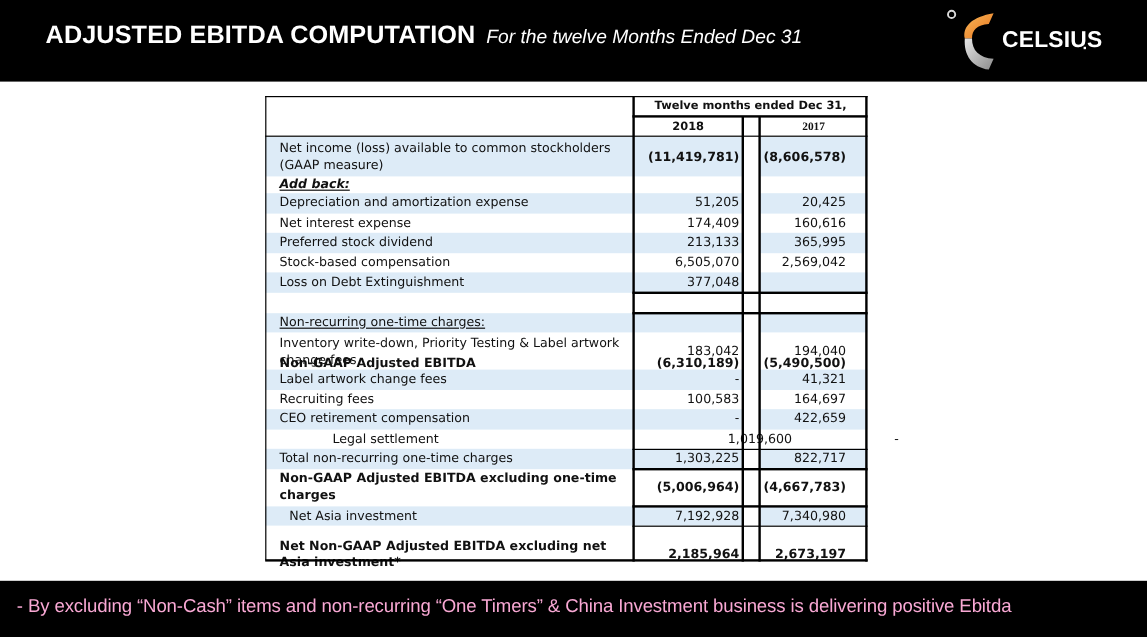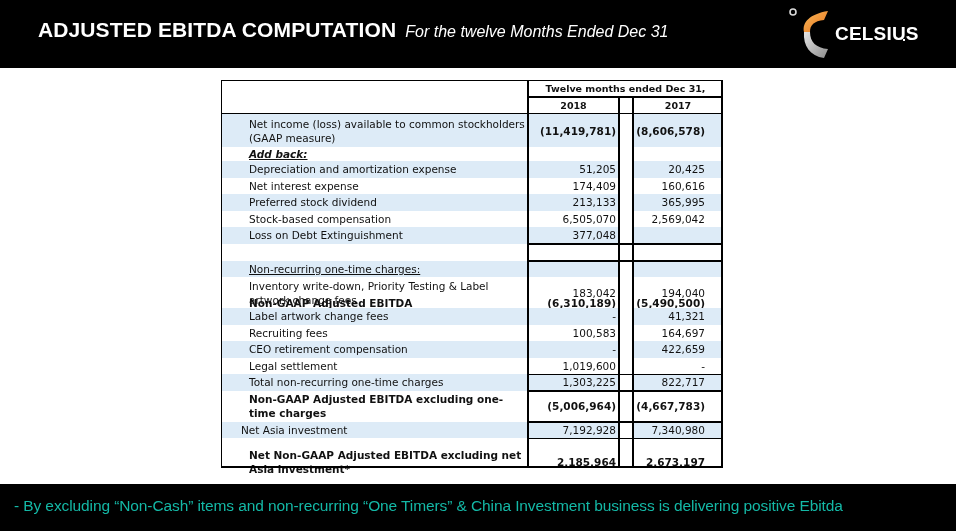--- a/index.html
+++ b/index.html
@@ -9,26 +9,26 @@
     .header { position: absolute; left: 0; top: 0; width: 956px; height: 68px; background: #000; }
     .title { position: absolute; left: 38px; top: 18px; color: #fff; white-space: nowrap; }
     .title-main { font-family: "Liberation Sans", sans-serif; font-weight: bold; font-size: 21px; letter-spacing: 0.1px; }
     .title-sub { font-family: "Liberation Sans", sans-serif; font-style: italic; font-size: 16px; margin-left: 4px; }
 
     .logo { position: absolute; left: 788px; top: 6px; width: 150px; height: 54px; }
     .logo-text { position: absolute; left: 47px; top: 17px; color: #fff; font-family: "Liberation Sans", sans-serif; font-weight: bold; font-size: 19px; letter-spacing: 0.2px; }
     .logo-dot { position: absolute; left: 115px; top: 33px; width: 2px; height: 2px; background: #fff; }
 
     .footer { position: absolute; left: 0; top: 484px; width: 956px; height: 47px; background: #000; }
-    .footer-text { position: absolute; left: 14px; top: 13px; color: #14b8a6; font-family: "Liberation Sans", sans-serif; font-size: 15.5px; white-space: nowrap; letter-spacing: -0.1px; }
+    .footer-text { position: absolute; left: 14px; top: 13px; color: #f9a8d4; font-family: "Liberation Sans", sans-serif; font-size: 15.5px; white-space: nowrap; letter-spacing: -0.1px; }
 
     
     .tbl { position: absolute; left: 221px; top: 80px; width: 502px; }
     .row { position: absolute; left: 0; width: 502px; }
-    .cell-label { position: absolute; left: 0; width: 307px; height: 100%; font-size: 10.5px; color: #111; padding-left: 28px; display: flex; align-items: center; line-height: 14px; }
+    .cell-label { position: absolute; left: 0; width: 307px; height: 100%; font-size: 10.5px; color: #111; padding-left: 12px; display: flex; align-items: center; line-height: 14px; }
     .cell-v1 { position: absolute; left: 307px; width: 91px; height: 100%; font-size: 10.5px; color: #111; text-align: right; padding-right: 3px; display: flex; align-items: center; justify-content: flex-end; }
     .cell-v2 { position: absolute; left: 412px; width: 90px; height: 100%; font-size: 10.5px; color: #111; text-align: right; padding-right: 18px; display: flex; align-items: center; justify-content: flex-end; }
     .blue .cell-label, .blue .cell-v1, .blue .cell-v2 { background: #ddebf7; }
     .bold { font-weight: bold; }
     .underline { text-decoration: underline; }
     .italic { font-style: italic; }
     .indent { padding-left: 20px !important; }
     .center { justify-content: center !important; padding-right: 0 !important; }
 
     
@@ -66,21 +66,21 @@
   </div>
 
   <div class="tbl">
 
     <div class="row" style="top:0;height:17px;">
       <div class="cell-v1 bold center" style="left:307px;width:195px;font-size:9.5px;">Twelve months ended Dec 31,</div>
     </div>
 
     <div class="row" style="top:17px;height:17px;">
       <div class="cell-v1 bold center" style="font-size:9.5px;">2018</div>
-      <div class="cell-v2 bold center" style="font-size:9.5px;">2017</div>
+      <div class="cell-v2 bold center" style="font-size:9.5px;font-family:Liberation Serif, serif;">2017</div>
     </div>
 
     <div class="row blue" style="top:34px;height:33px;">
       <div class="cell-label">Net income (loss) available to common stockholders (GAAP measure)</div>
       <div class="cell-v1 bold">(11,419,781)</div>
       <div class="cell-v2 bold">(8,606,578)</div>
     </div>
     <div class="row" style="top:67px;height:14px;">
       <div class="cell-label bold italic underline">Add back:</div>
       <div class="cell-v1"></div>
@@ -134,21 +134,21 @@
     <div class="row" style="top:244.5px;height:16.5px;">
       <div class="cell-label">Recruiting fees</div>
       <div class="cell-v1">100,583</div>
       <div class="cell-v2">164,697</div>
     </div>
     <div class="row blue" style="top:261px;height:16.5px;">
       <div class="cell-label">CEO retirement compensation</div>
       <div class="cell-v1">-</div>
       <div class="cell-v2">422,659</div>
     </div>
-    <div class="row" style="top:277.5px;height:16.5px;">
+    <div class="row" style="top:277.5px;height:16.5px;margin-left:44px;">
       <div class="cell-label">Legal settlement</div>
       <div class="cell-v1">1,019,600</div>
       <div class="cell-v2">-</div>
     </div>
     <div class="row blue" style="top:294px;height:16.5px;">
       <div class="cell-label">Total non-recurring one-time charges</div>
       <div class="cell-v1">1,303,225</div>
       <div class="cell-v2">822,717</div>
     </div>
     <div class="row" style="top:310.5px;height:31px;">

